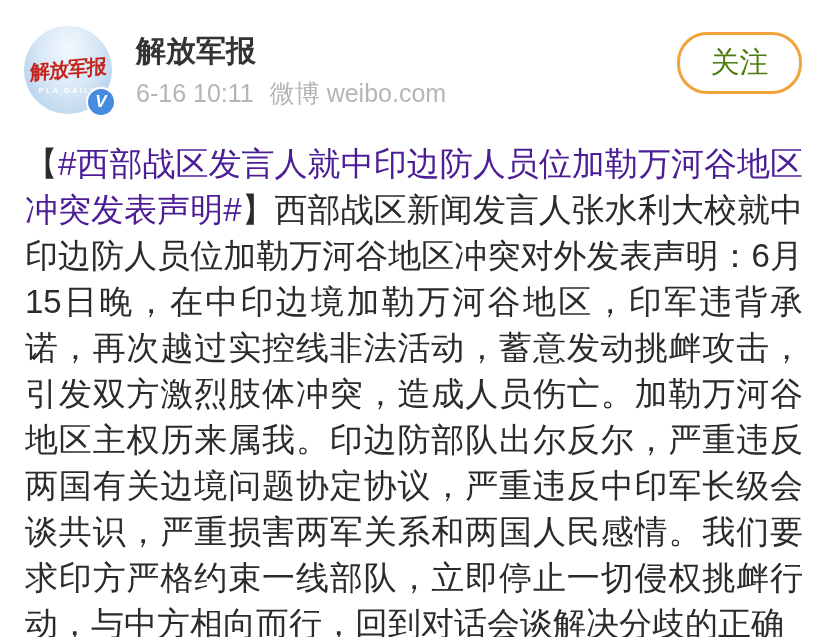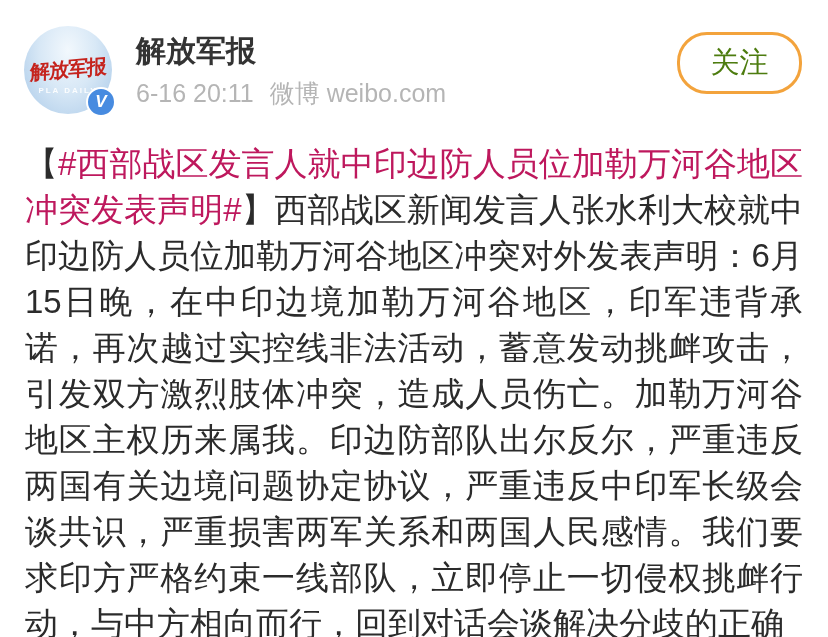--- a/index.html
+++ b/index.html
@@ -117,21 +117,21 @@
     margin: 27px 25px 0 25px;
   }
   .post-text {
     font-size: 33px;
     line-height: 46px;
     color: #2b2b2b;
     text-align: justify;
     letter-spacing: 0;
   }
   .hashtag-link {
-    color: #be185d;
+    color: #4c1d95;
     cursor: pointer;
     text-decoration: none;
   }
 </style>
 </head>
 <body>
 
 <div class="page">
 
   <div class="header">
@@ -140,21 +140,21 @@
       <div class="avatar-circle">
         <div class="avatar-calligraphy">解放军报</div>
         <div class="avatar-subtitle">PLA DAILY</div>
       </div>
       <div class="verified-badge">V</div>
     </div>
 
     <div class="user-info">
       <div class="user-name">解放军报</div>
       <div class="post-meta">
-        <span class="timestamp">6-16 20:11</span><span class="source">微博 weibo.com</span>
+        <span class="timestamp">6-16 10:11</span><span class="source">微博 weibo.com</span>
       </div>
     </div>
 
     <button class="follow-button">关注</button>
   </div>
 
   <div class="post-body">
     <p class="post-text"><span>【</span><span class="hashtag-link">#西部战区发言人就中印边防人员位加勒万河谷地区冲突发表声明#</span><span>】西部战区新闻发言人张水利大校就中印边防人员位加勒万河谷地区冲突对外发表声明：6月15日晚，在中印边境加勒万河谷地区，印军违背承诺，再次越过实控线非法活动，蓄意发动挑衅攻击，引发双方激烈肢体冲突，造成人员伤亡。加勒万河谷地区主权历来属我。印边防部队出尔反尔，严重违反两国有关边境问题协定协议，严重违反中印军长级会谈共识，严重损害两军关系和两国人民感情。我们要求印方严格约束一线部队，立即停止一切侵权挑衅行动，与中方相向而行，回到对话会谈解决分歧的正确</span></p>
   </div>
 

